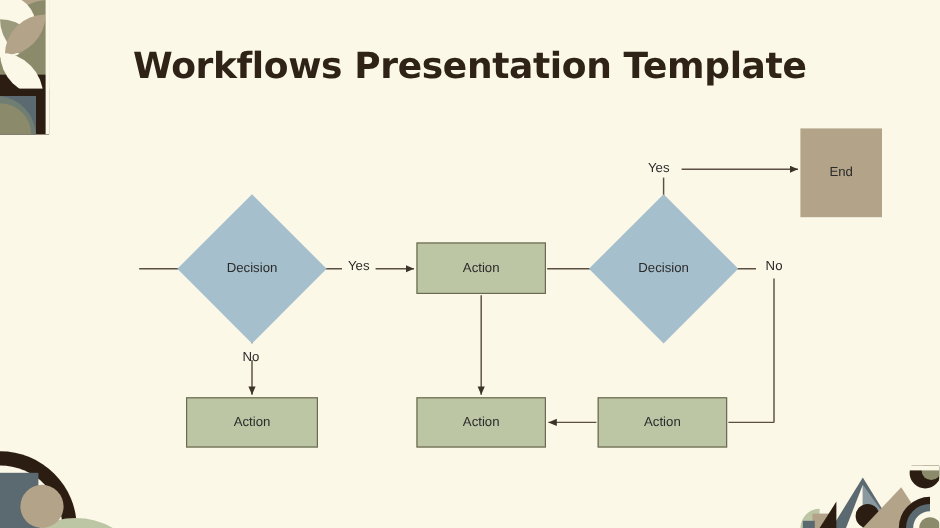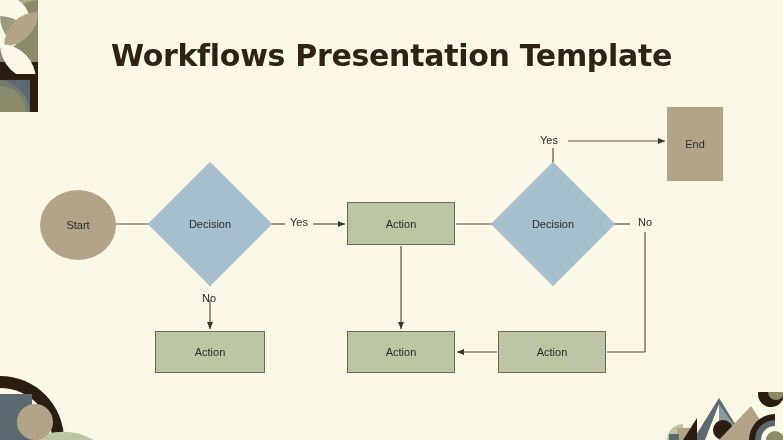--- a/index.html
+++ b/index.html
@@ -144,39 +144,36 @@
 
       <line x1="598" y1="224" x2="630" y2="224"></line>
 
       <line x1="645" y1="232" x2="645" y2="352"></line>
       <line x1="645" y1="352" x2="607" y2="352"></line>
 
       <line x1="497" y1="352" x2="457" y2="352" marker-end="url(#arrow)"></line>
     </g>
   </svg>
 
-  <div class="node circle" style="left:40px;top:190px;width:76px;height:70px;background:#b3a489;">
-    <span>Start</span>
-  </div>
 
   <div class="diamond-wrap" style="left:166px;top:180px;width:88px;height:88px;">
     <div class="diamond-shape"></div>
     <div class="diamond-label">Decision</div>
   </div>
 
   <div class="node box" style="left:347px;top:202px;width:108px;height:43px;background:#bcc6a4;">
     <span>Action</span>
   </div>
 
   <div class="diamond-wrap" style="left:509px;top:180px;width:88px;height:88px;">
     <div class="diamond-shape"></div>
     <div class="diamond-label">Decision</div>
   </div>
 
-  <div class="node" style="left:667px;top:107px;width:56px;height:74px;background:#b3a489;">
+  <div class="node" style="left:667px;top:107px;width:68px;height:74px;background:#b3a489;">
     <span>End</span>
   </div>
 
   <div class="node box" style="left:155px;top:331px;width:110px;height:42px;background:#bcc6a4;">
     <span>Action</span>
   </div>
 
   <div class="node box" style="left:347px;top:331px;width:108px;height:42px;background:#bcc6a4;">
     <span>Action</span>
   </div>

